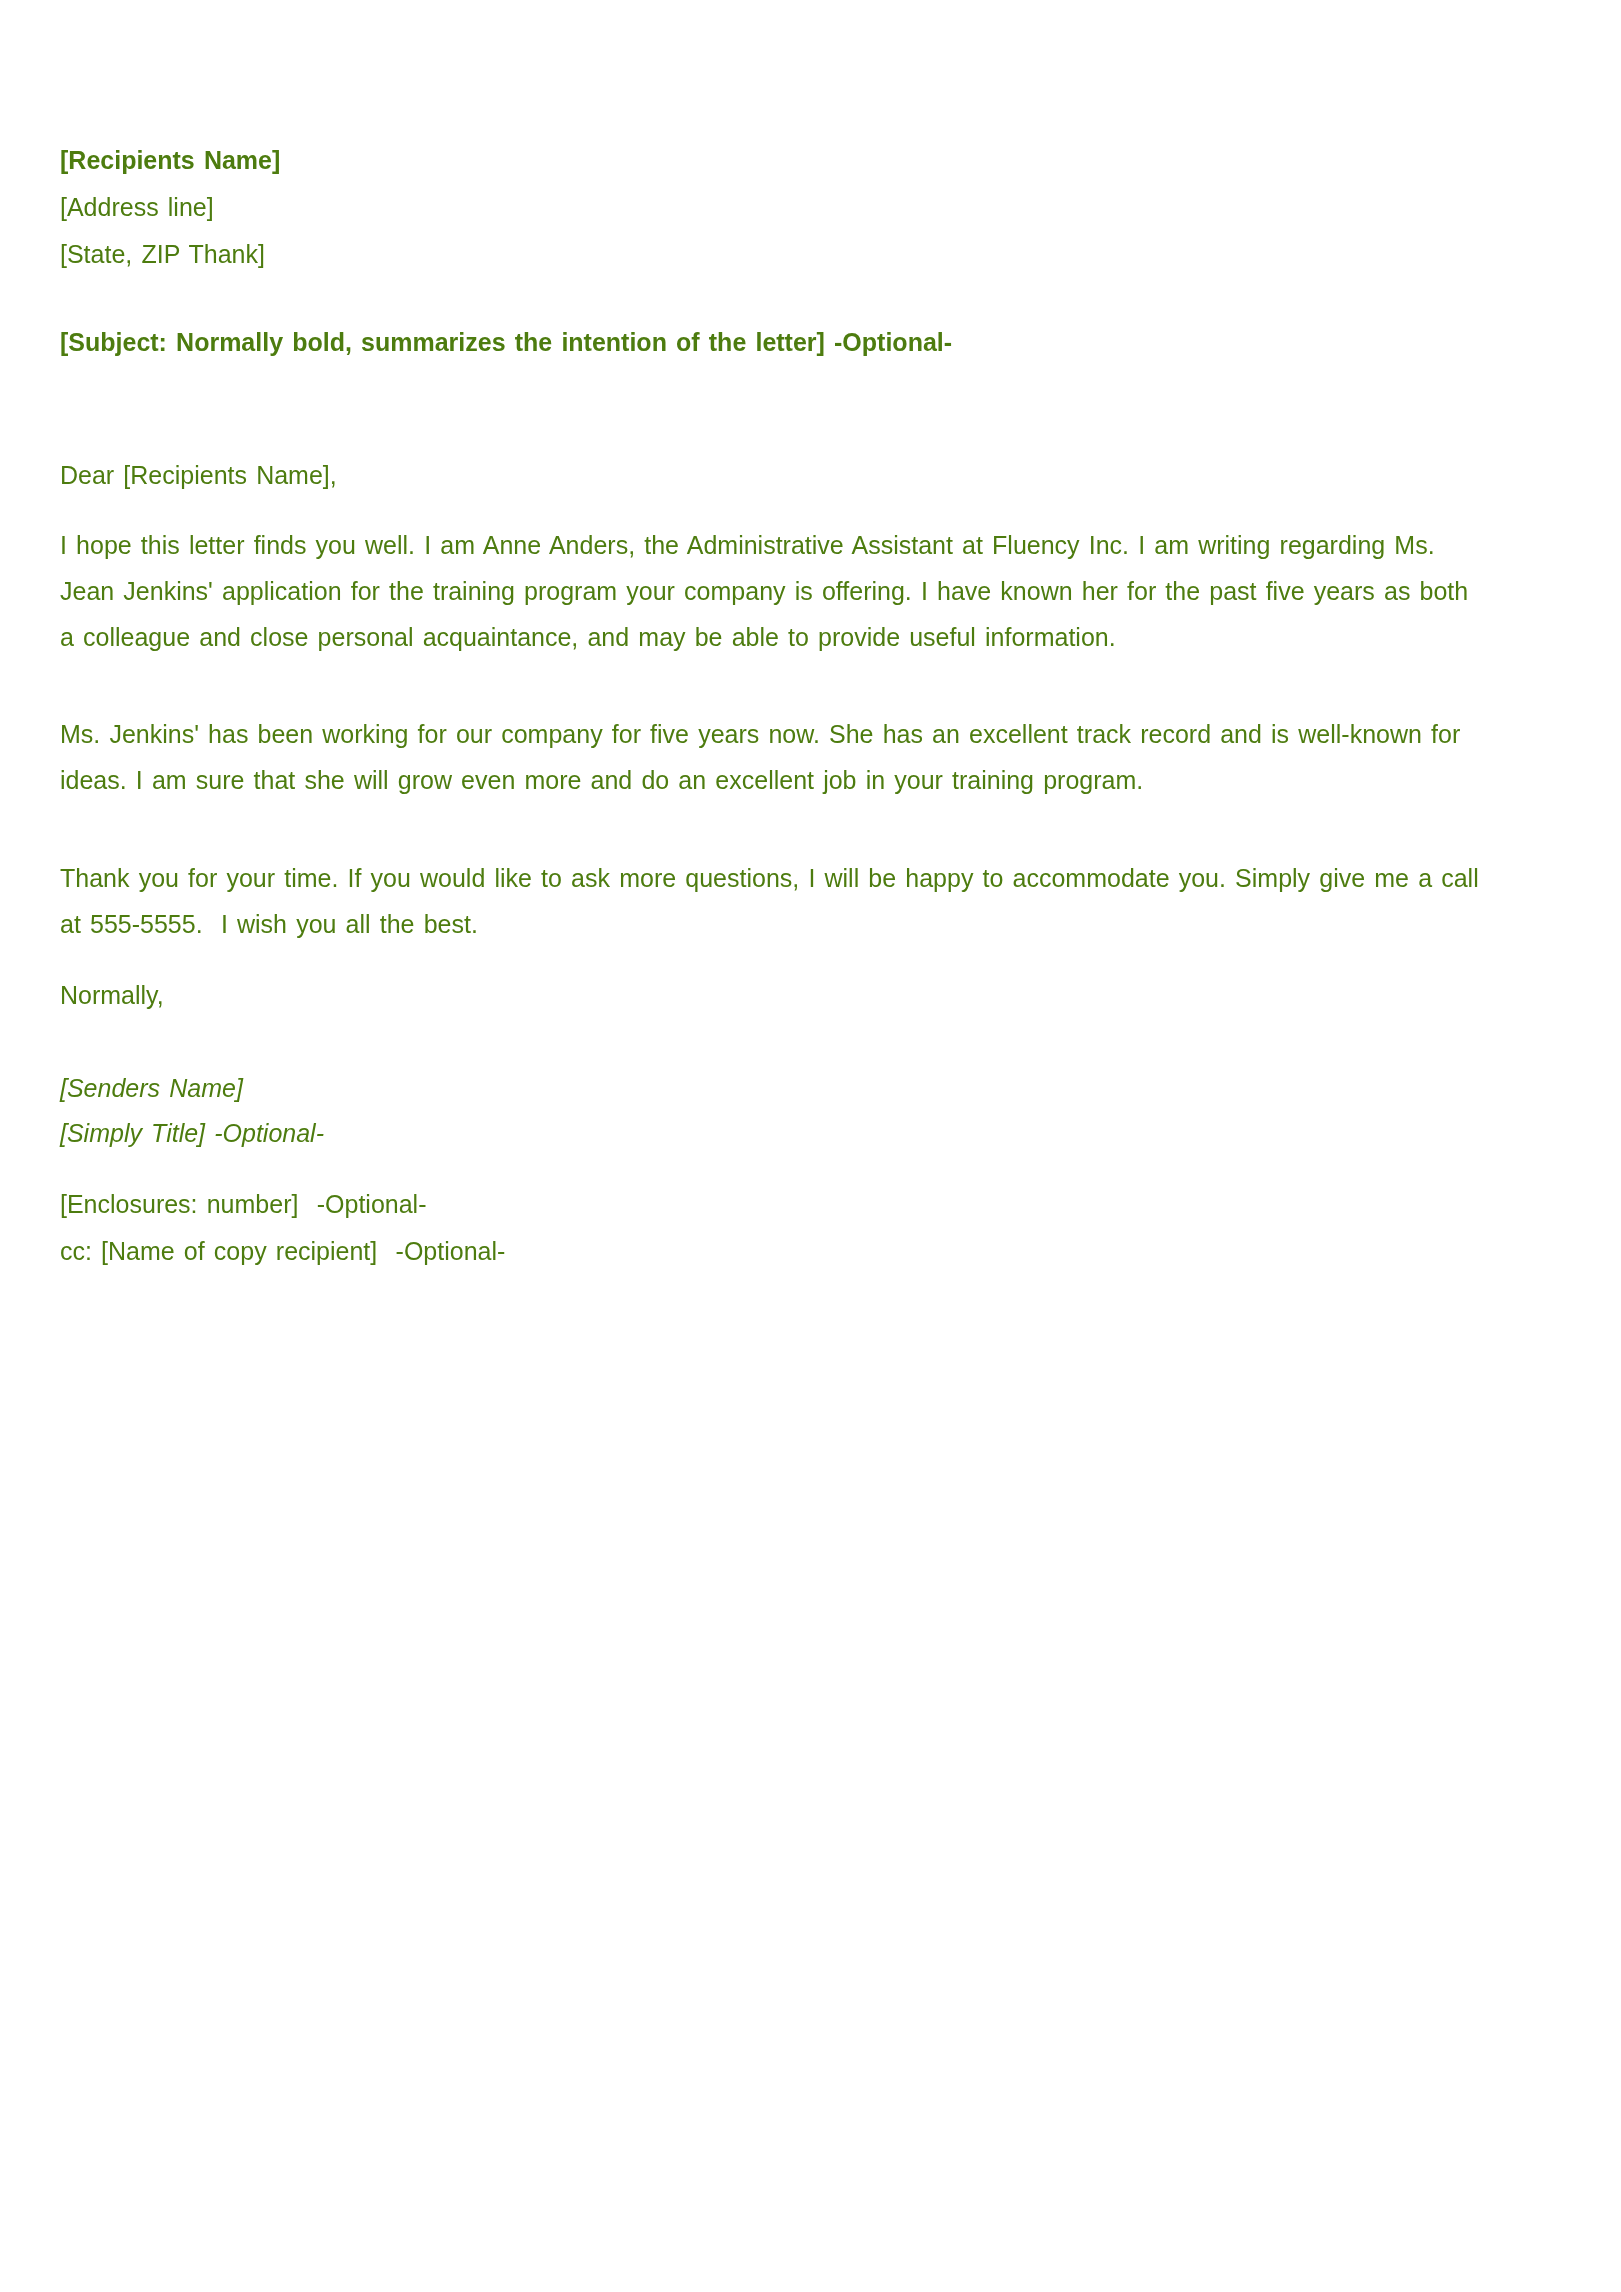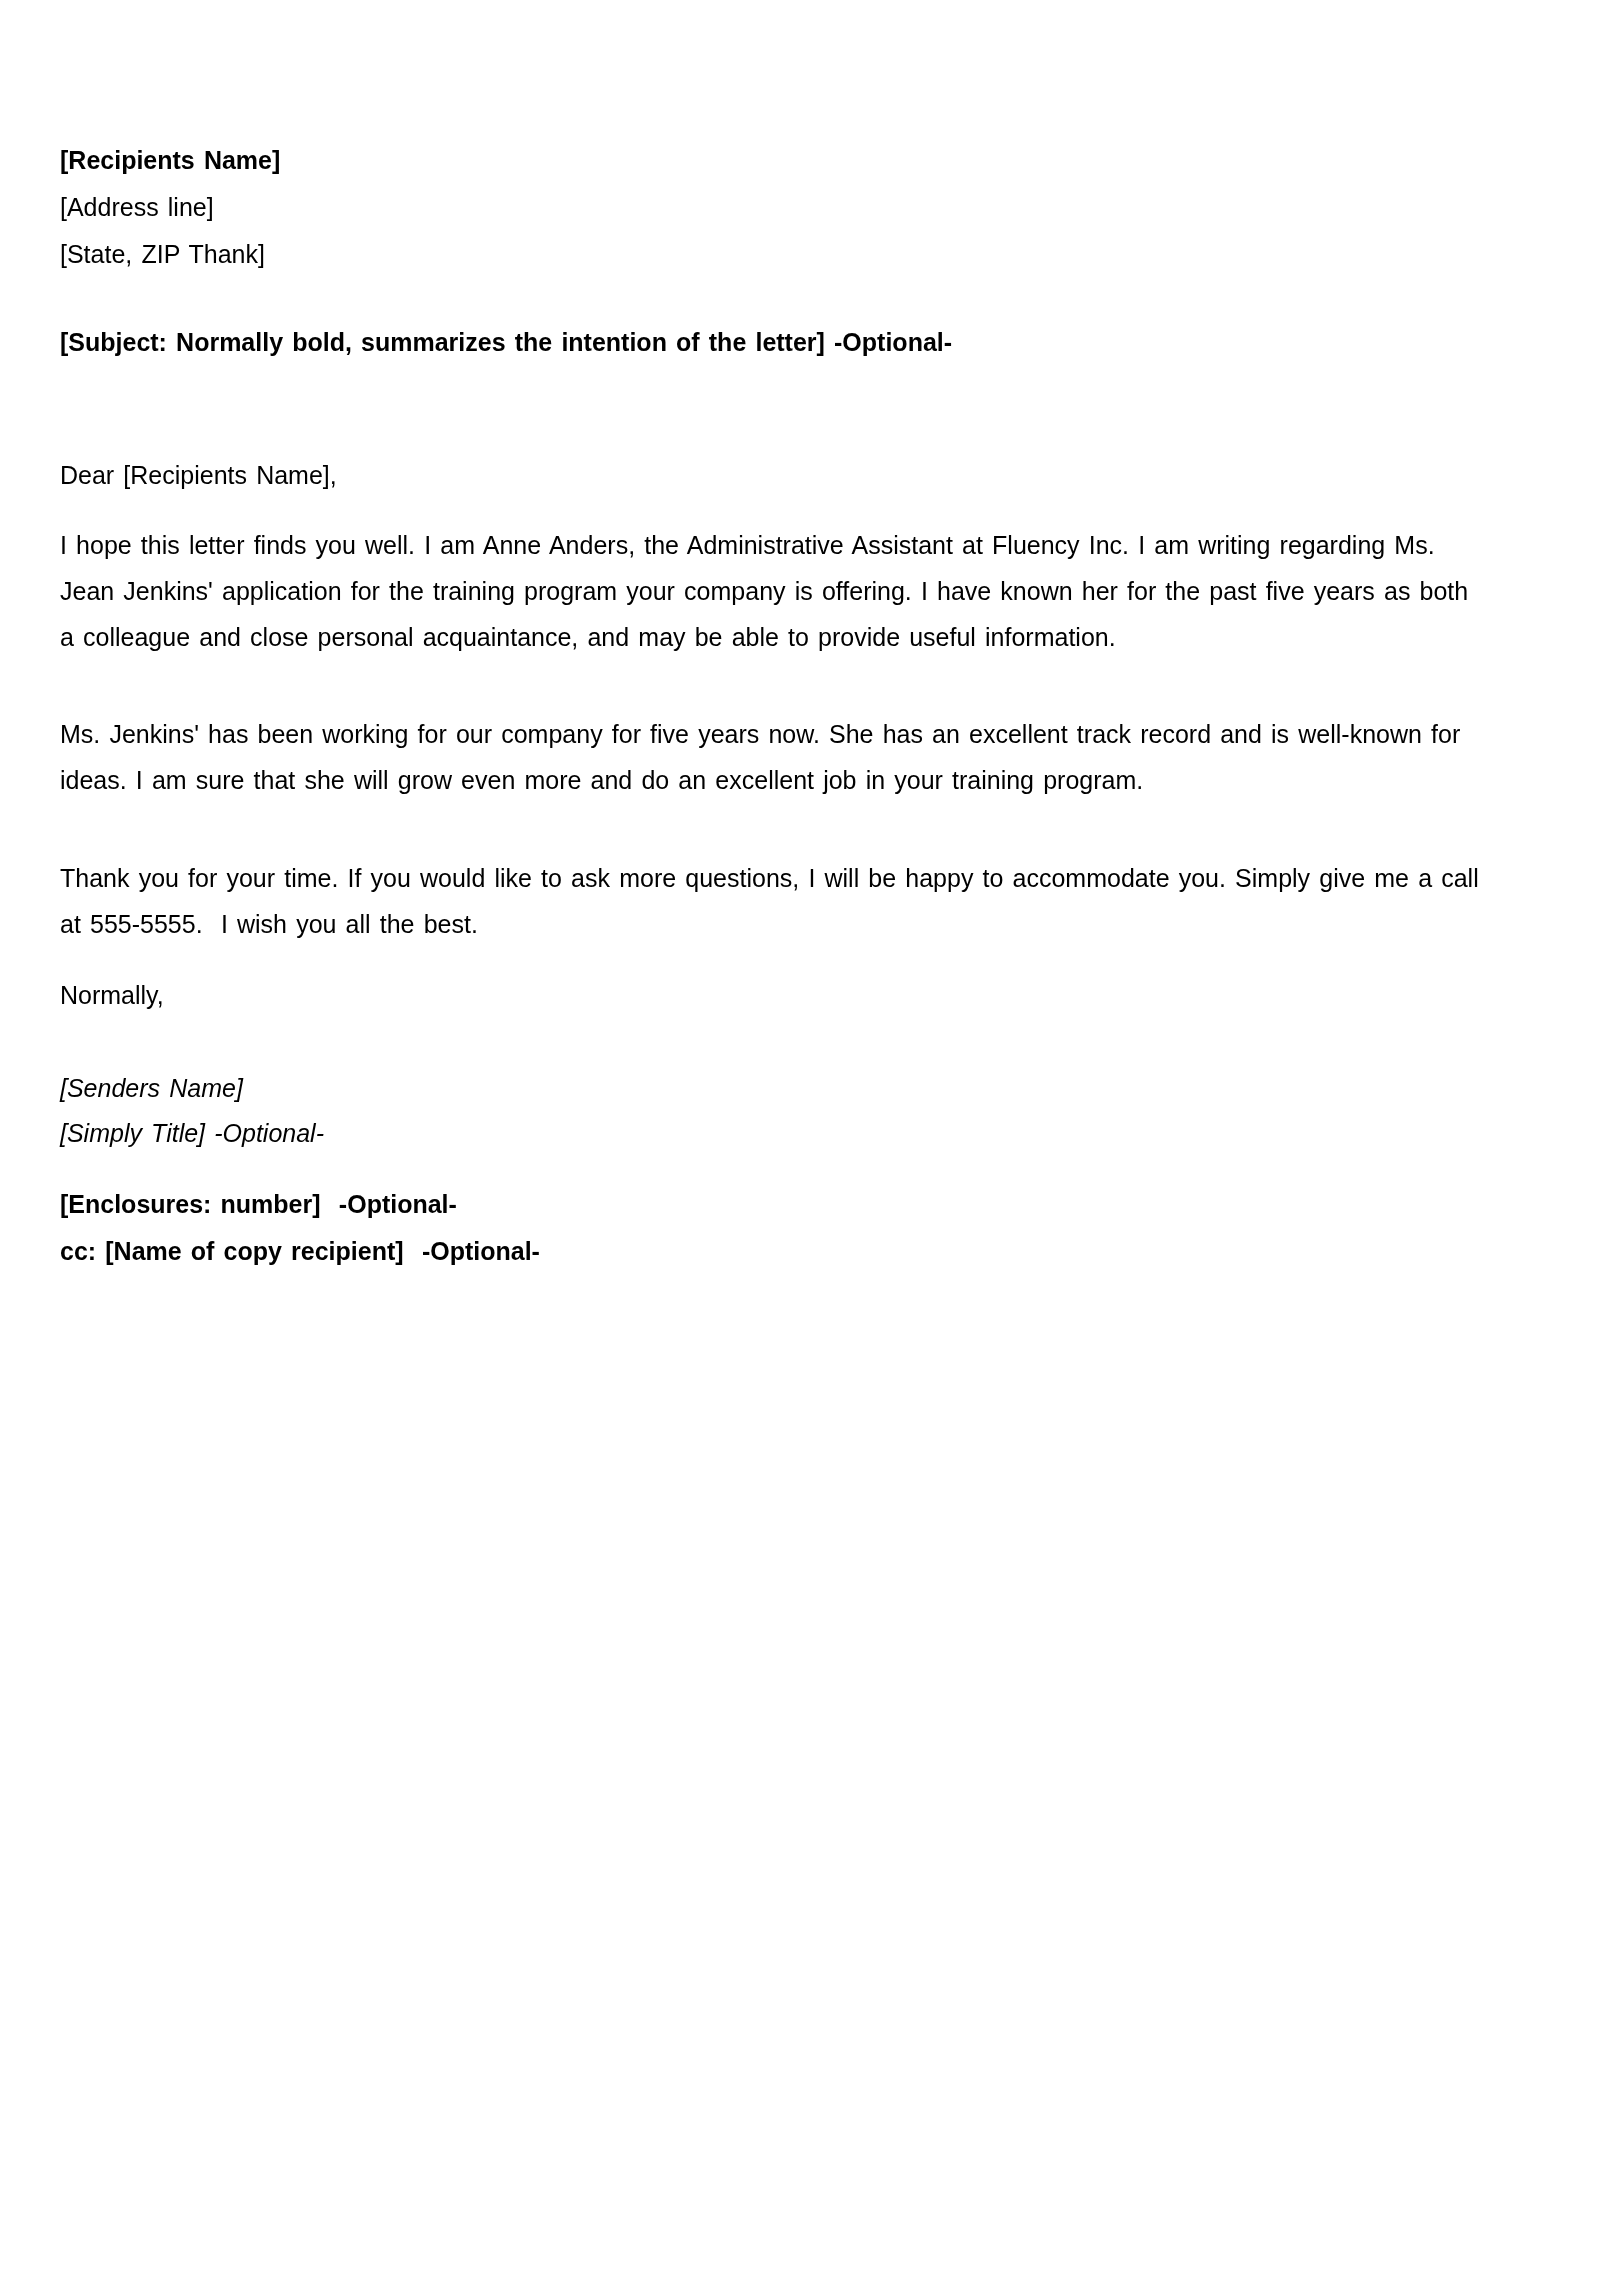--- a/index.html
+++ b/index.html
@@ -7,21 +7,21 @@
     padding: 0;
     background: #ffffff;
   }
   .page {
     position: relative;
     width: 1621px;
     height: 2023px;
     background: #ffffff;
     overflow: hidden;
     font-family: "Liberation Sans", "DejaVu Sans", sans-serif;
-    color: #000000;
+    color: #4d7c0f;
   }
   .content {
     position: absolute;
     left: 60px;
     top: 0;
     width: 1514px;
   }
   .line {
     font-size: 25px;
     line-height: 46px;
@@ -39,21 +39,21 @@
 
   .para-1 { margin-top: 24px; }
   .para-2 { margin-top: 51px; }
   .para-3 { margin-top: 52px; }
 
   .closing { margin-top: 25px; }
 
   .signature-block { margin-top: 48px; font-style: italic; }
   .signature-block .line { line-height: 45px; }
 
-  .enclosure-block { margin-top: 25px; font-weight: bold; }
+  .enclosure-block { margin-top: 25px; }
   .enclosure-block .line { line-height: 47px; }
 </style>
 </head>
 <body>
 
 <div class="page">
   <div class="content">
 
     <div class="recipient-block">
       <div class="line bold">[Recipients Name]</div>

